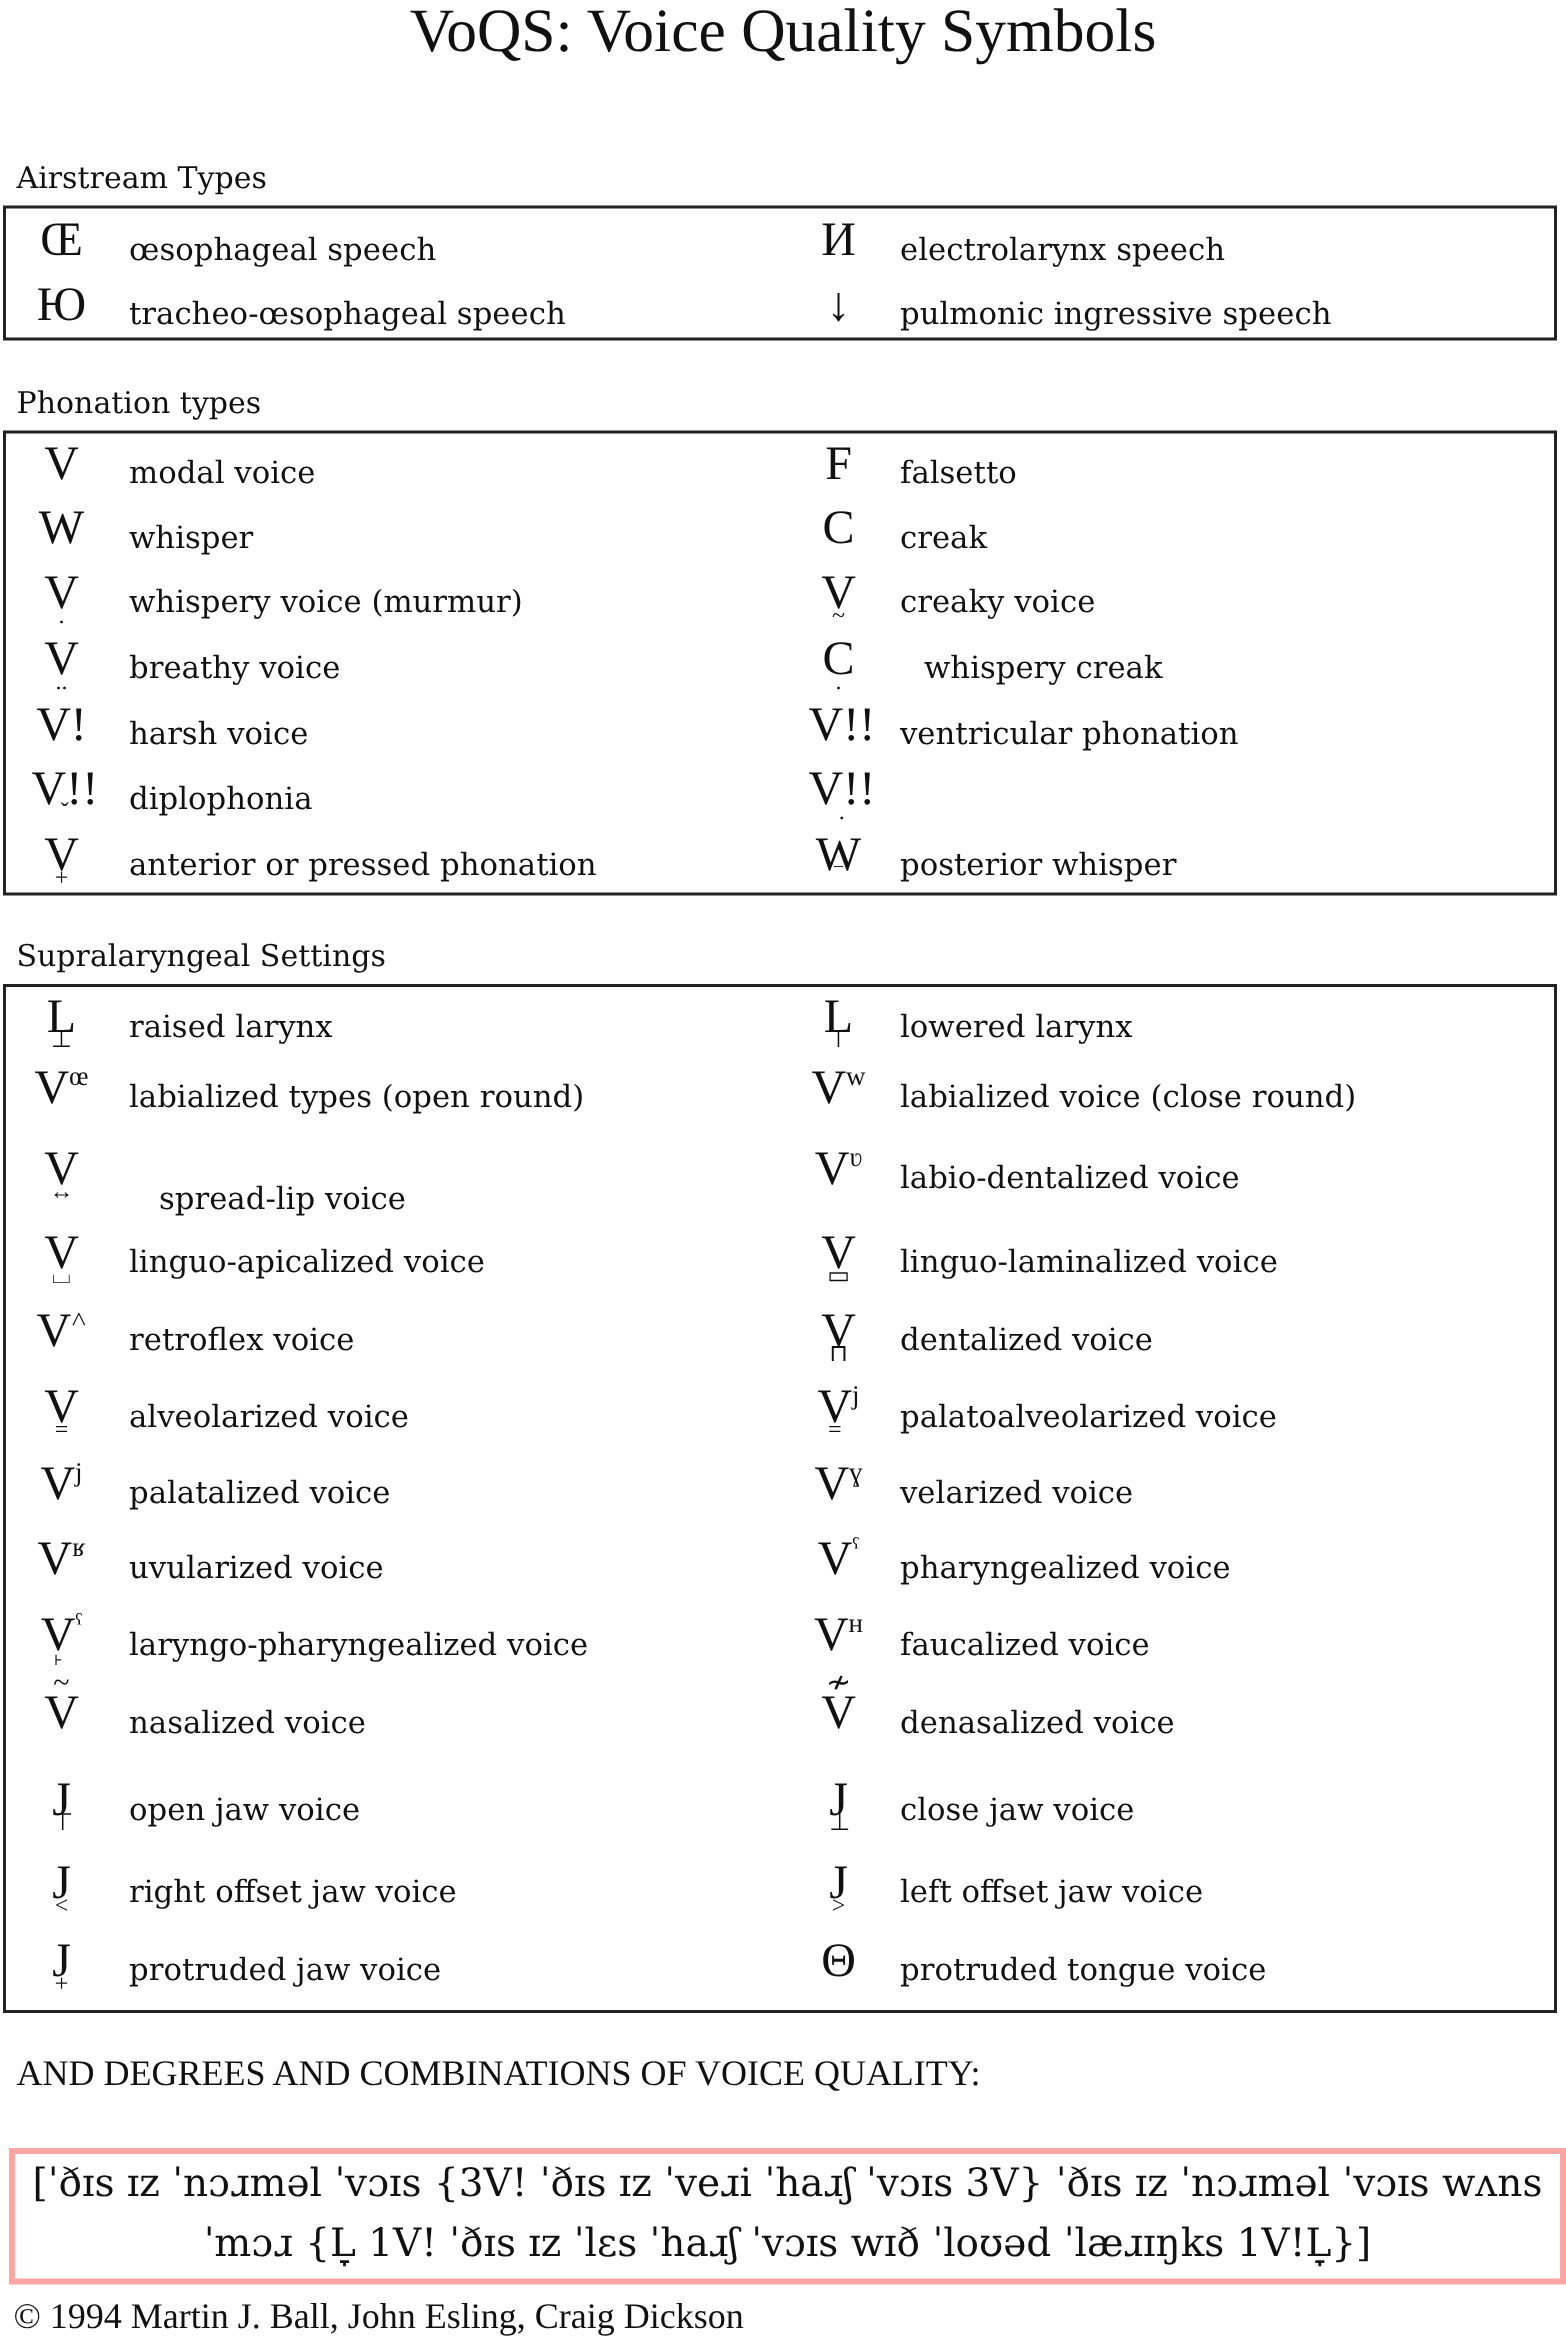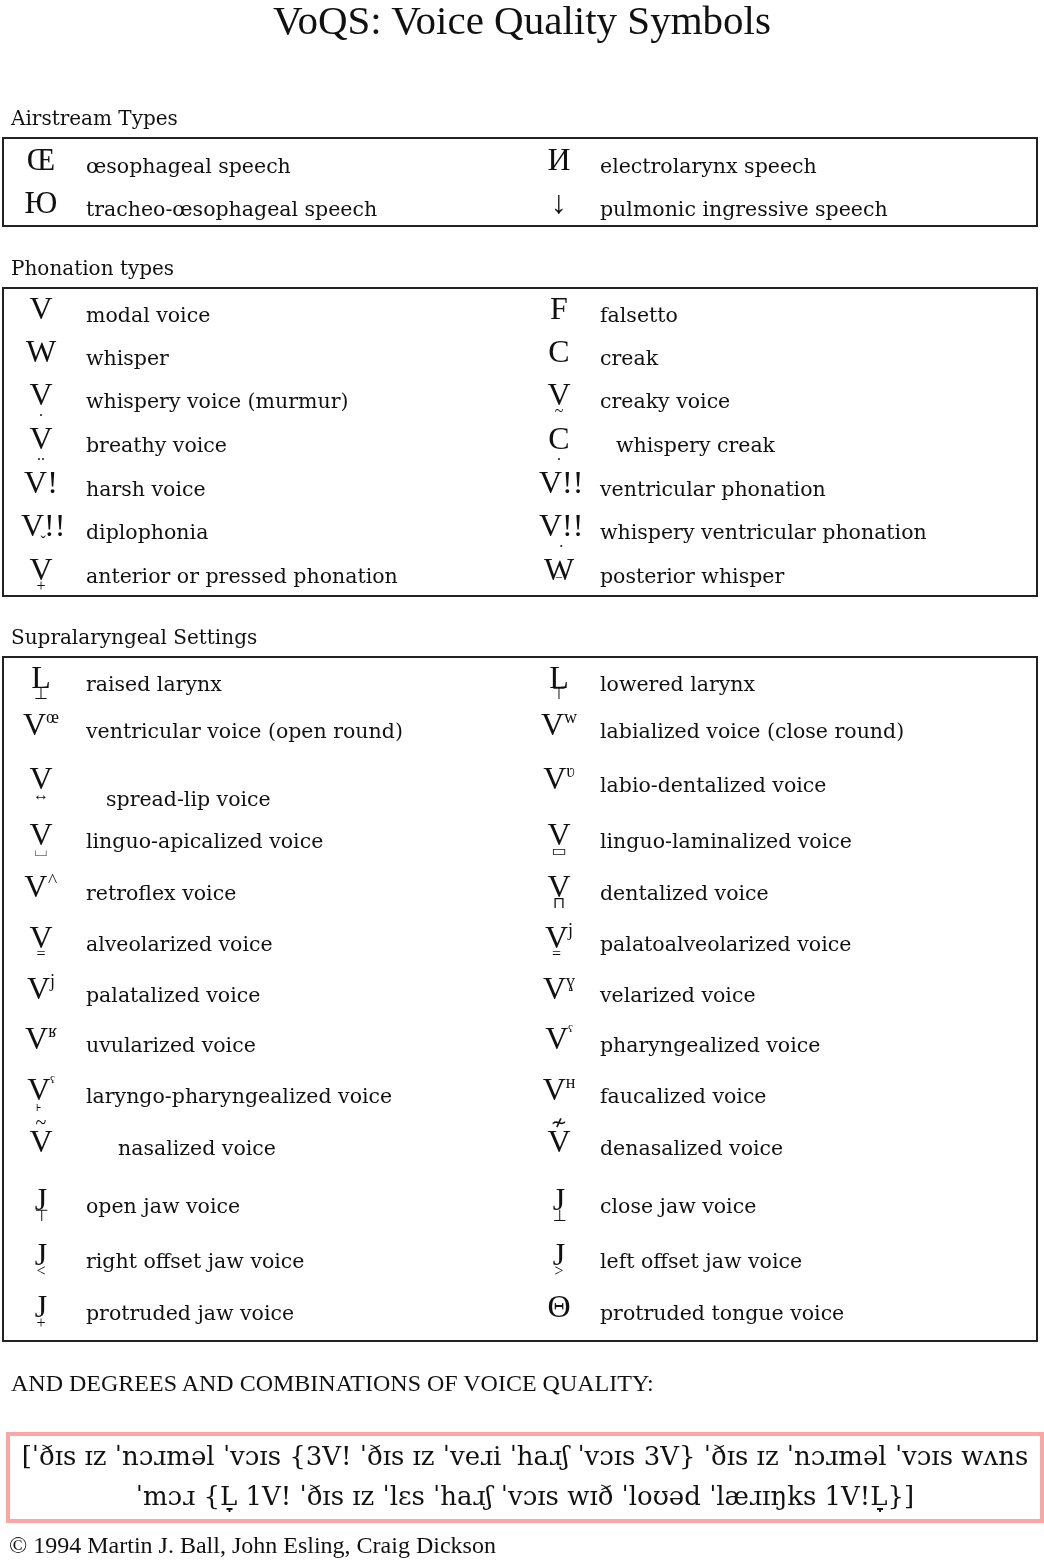--- a/index.html
+++ b/index.html
@@ -111,41 +111,40 @@
     <div class="row" style="top: 177px;">
       <span class="sym left"><span class="base">V!</span></span>
       <span class="desc left" style="top: 10px;">harsh voice</span>
       <span class="sym right"><span class="base">V!!</span></span>
       <span class="desc right" style="top: 10px;">ventricular phonation</span>
     </div>
     <div class="row" style="top: 220px;">
       <span class="sym left"><span class="base">V!!<span class="under">ˇ</span></span></span>
       <span class="desc left" style="top: 10px;">diplophonia</span>
       <span class="sym right"><span class="base">V!!<span class="under">.</span></span></span>
-      <span class="desc right" style="top: 10px;">whispery ventricular phonation</span>
     </div>
     <div class="row" style="top: 264px;">
       <span class="sym left"><span class="base">V<span class="under">+</span></span></span>
       <span class="desc left" style="top: 10px;">anterior or pressed phonation</span>
       <span class="sym right"><span class="base">W<span class="under">‾</span></span></span>
       <span class="desc right" style="top: 10px;">posterior whisper</span>
     </div>
   </div>
 
 <div class="section-label" style="top:624px">Supralaryngeal Settings</div>
 <div class="box" id="supra-box" style="top:656px;height:682px">
     <div class="row" style="top: 3px;">
       <span class="sym left"><span class="base">L<span class="under">⊥</span></span></span>
       <span class="desc left" style="top: 10px;">raised larynx</span>
       <span class="sym right"><span class="base">L<span class="under">⊤</span></span></span>
       <span class="desc right" style="top: 10px;">lowered larynx</span>
     </div>
     <div class="row" style="top: 50px;">
       <span class="sym left"><span class="base">V</span><sup>œ</sup></span>
-      <span class="desc left" style="top: 10px;">ventricular voice (open round)</span>
+      <span class="desc left" style="top: 10px;">labialized types (open round)</span>
       <span class="sym right"><span class="base">V</span><sup>w</sup></span>
       <span class="desc right" style="top: 10px;">labialized voice (close round)</span>
     </div>
     <div class="row" style="top: 104px;">
       <span class="sym left"><span class="base">V<span class="under">↔</span></span></span>
       <span class="desc left" style="top: 24px; margin-left: 20px;">spread-lip voice</span>
       <span class="sym right"><span class="base">V</span><sup>ʋ</sup></span>
       <span class="desc right" style="top: 10px;">labio-dentalized voice</span>
     </div>
     <div class="row" style="top: 160px;">
@@ -179,21 +178,21 @@
       <span class="desc right" style="top: 10px;">pharyngealized voice</span>
     </div>
     <div class="row" style="top: 415px;">
       <span class="sym left"><span class="base">V<span class="under">˫</span></span><sup>ˤ</sup></span>
       <span class="desc left" style="top: 10px;">laryngo-pharyngealized voice</span>
       <span class="sym right"><span class="base">V</span><sup>ʜ</sup></span>
       <span class="desc right" style="top: 10px;">faucalized voice</span>
     </div>
     <div class="row" style="top: 467px;">
       <span class="sym left"><span class="base">V<span class="over">~</span></span></span>
-      <span class="desc left" style="top: 10px; margin-left: 32px;">nasalized voice</span>
+      <span class="desc left" style="top: 10px;">nasalized voice</span>
       <span class="sym right"><span class="base">V<span class="over">≁</span></span></span>
       <span class="desc right" style="top: 10px;">denasalized voice</span>
     </div>
     <div class="row" style="top: 525px;">
       <span class="sym left"><span class="base">J<span class="under">⊤</span></span></span>
       <span class="desc left" style="top: 10px;">open jaw voice</span>
       <span class="sym right"><span class="base">J<span class="under">⊥</span></span></span>
       <span class="desc right" style="top: 10px;">close jaw voice</span>
     </div>
     <div class="row" style="top: 580px;">

